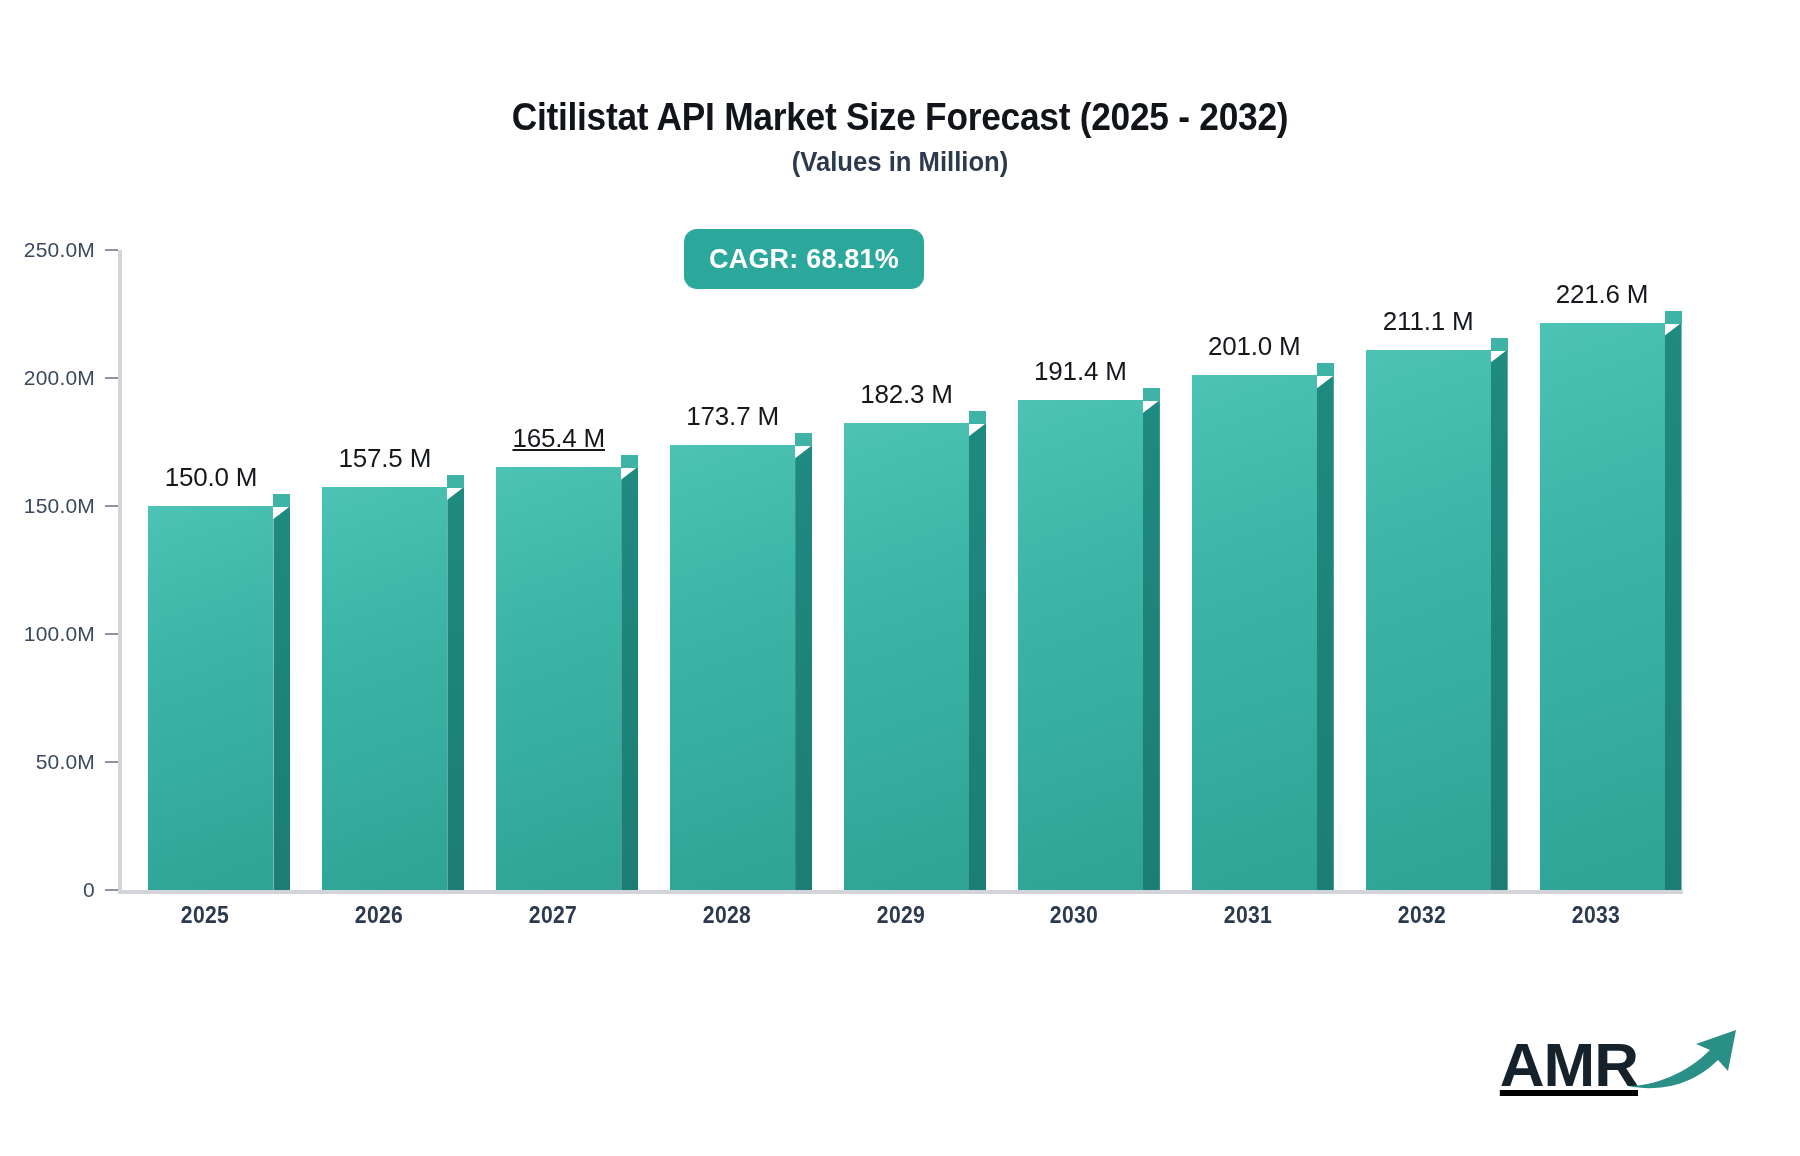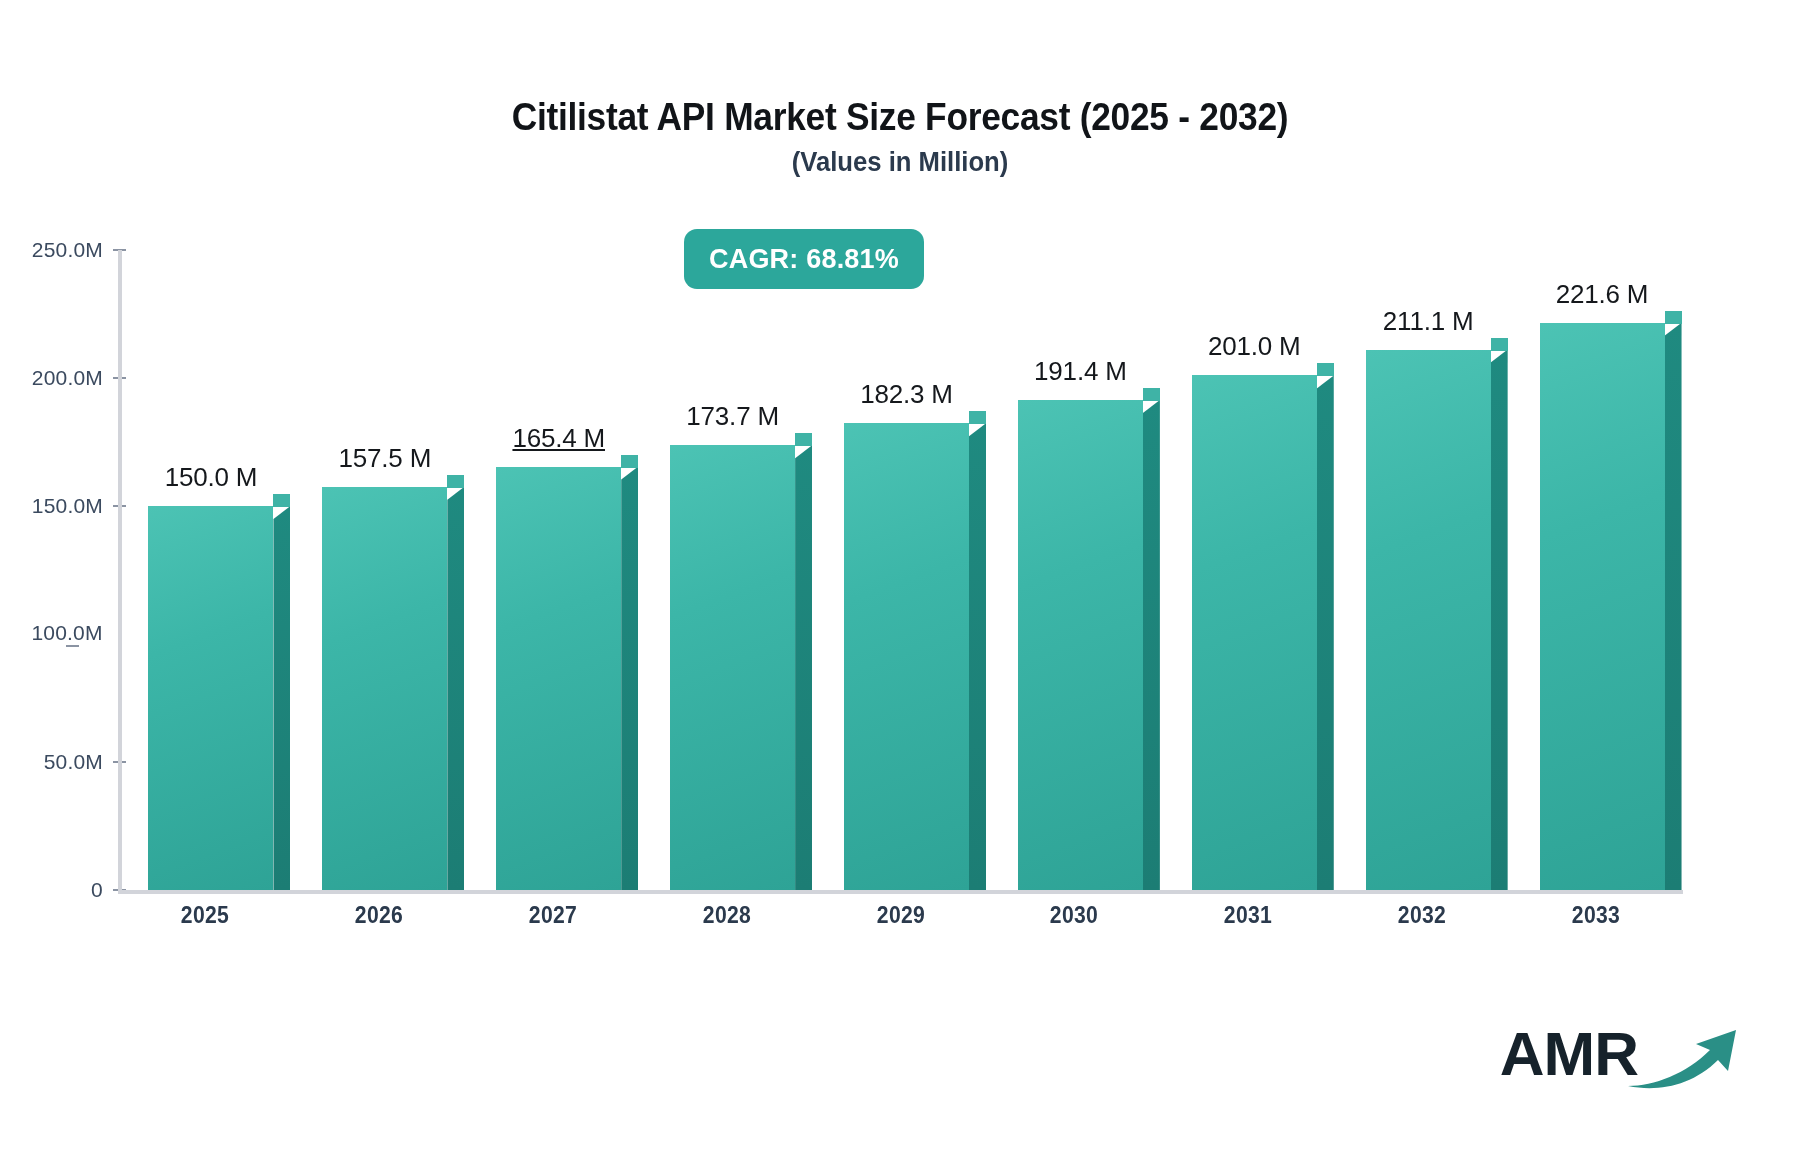--- a/index.html
+++ b/index.html
@@ -49,21 +49,21 @@
     background:#d2d4da;
   }
   .x-axis-line{
     position:absolute; left:0; bottom:-4px; width:1565px; height:4px;
     background:#d2d4da;
   }
   .ytick-wrap{
     position:absolute; left:0; top:250px; width:118px; height:640px;
   }
   .ytick-row{
-    position:absolute; left:8px; width:118px;
+    position:absolute; left:0; width:118px;
     display:flex; align-items:center; justify-content:flex-end;
     transform:translateY(-50%);
   }
   .ytick-row span.lab{
     font-size:21px; color:#3b4a5f; letter-spacing:0.2px;
   }
   .ytick-row span.dash{
     display:inline-block; width:13px; height:2px; background:#8b94a3;
     margin-left:10px;
   }
@@ -104,21 +104,21 @@
     text-align:center;
     font-family:"Liberation Sans Narrow","Liberation Sans",sans-serif;
     font-weight:700; font-size:23px; color:#2b3a4d;
     letter-spacing:0.3px;
     transform:scaleX(0.92);
   }
 
   
   .logo{
     position:absolute; right:58px; bottom:60px;
-    display:flex; align-items:center;
+    display:flex; align-items:flex-end;text-decoration:underline;
   }
   .logo-text{
     font-family:"Liberation Sans Narrow","Liberation Sans",sans-serif;
     font-weight:700; font-size:62px; color:#16222b;
     letter-spacing:-1px; line-height:1;
   }
   .logo-arrow{ margin-left:-14px; margin-top:12px; }
 </style>
 </head>
 <body>
@@ -134,21 +134,21 @@
 
   <div class="ytick-wrap" id="ytick-wrap">
       <div class="ytick-row" style="top: 640px;">
         <span class="lab">0</span>
         <span class="dash"></span>
       </div>
       <div class="ytick-row" style="top: 512px;">
         <span class="lab">50.0M</span>
         <span class="dash"></span>
       </div>
-      <div class="ytick-row" style="top: 384px; flex-direction: column;">
+      <div class="ytick-row" style="top: 384px;">
         <span class="lab">100.0M</span>
         <span class="dash"></span>
       </div>
       <div class="ytick-row" style="top: 256px;">
         <span class="lab">150.0M</span>
         <span class="dash"></span>
       </div>
       <div class="ytick-row" style="top: 128px;">
         <span class="lab">200.0M</span>
         <span class="dash"></span>

